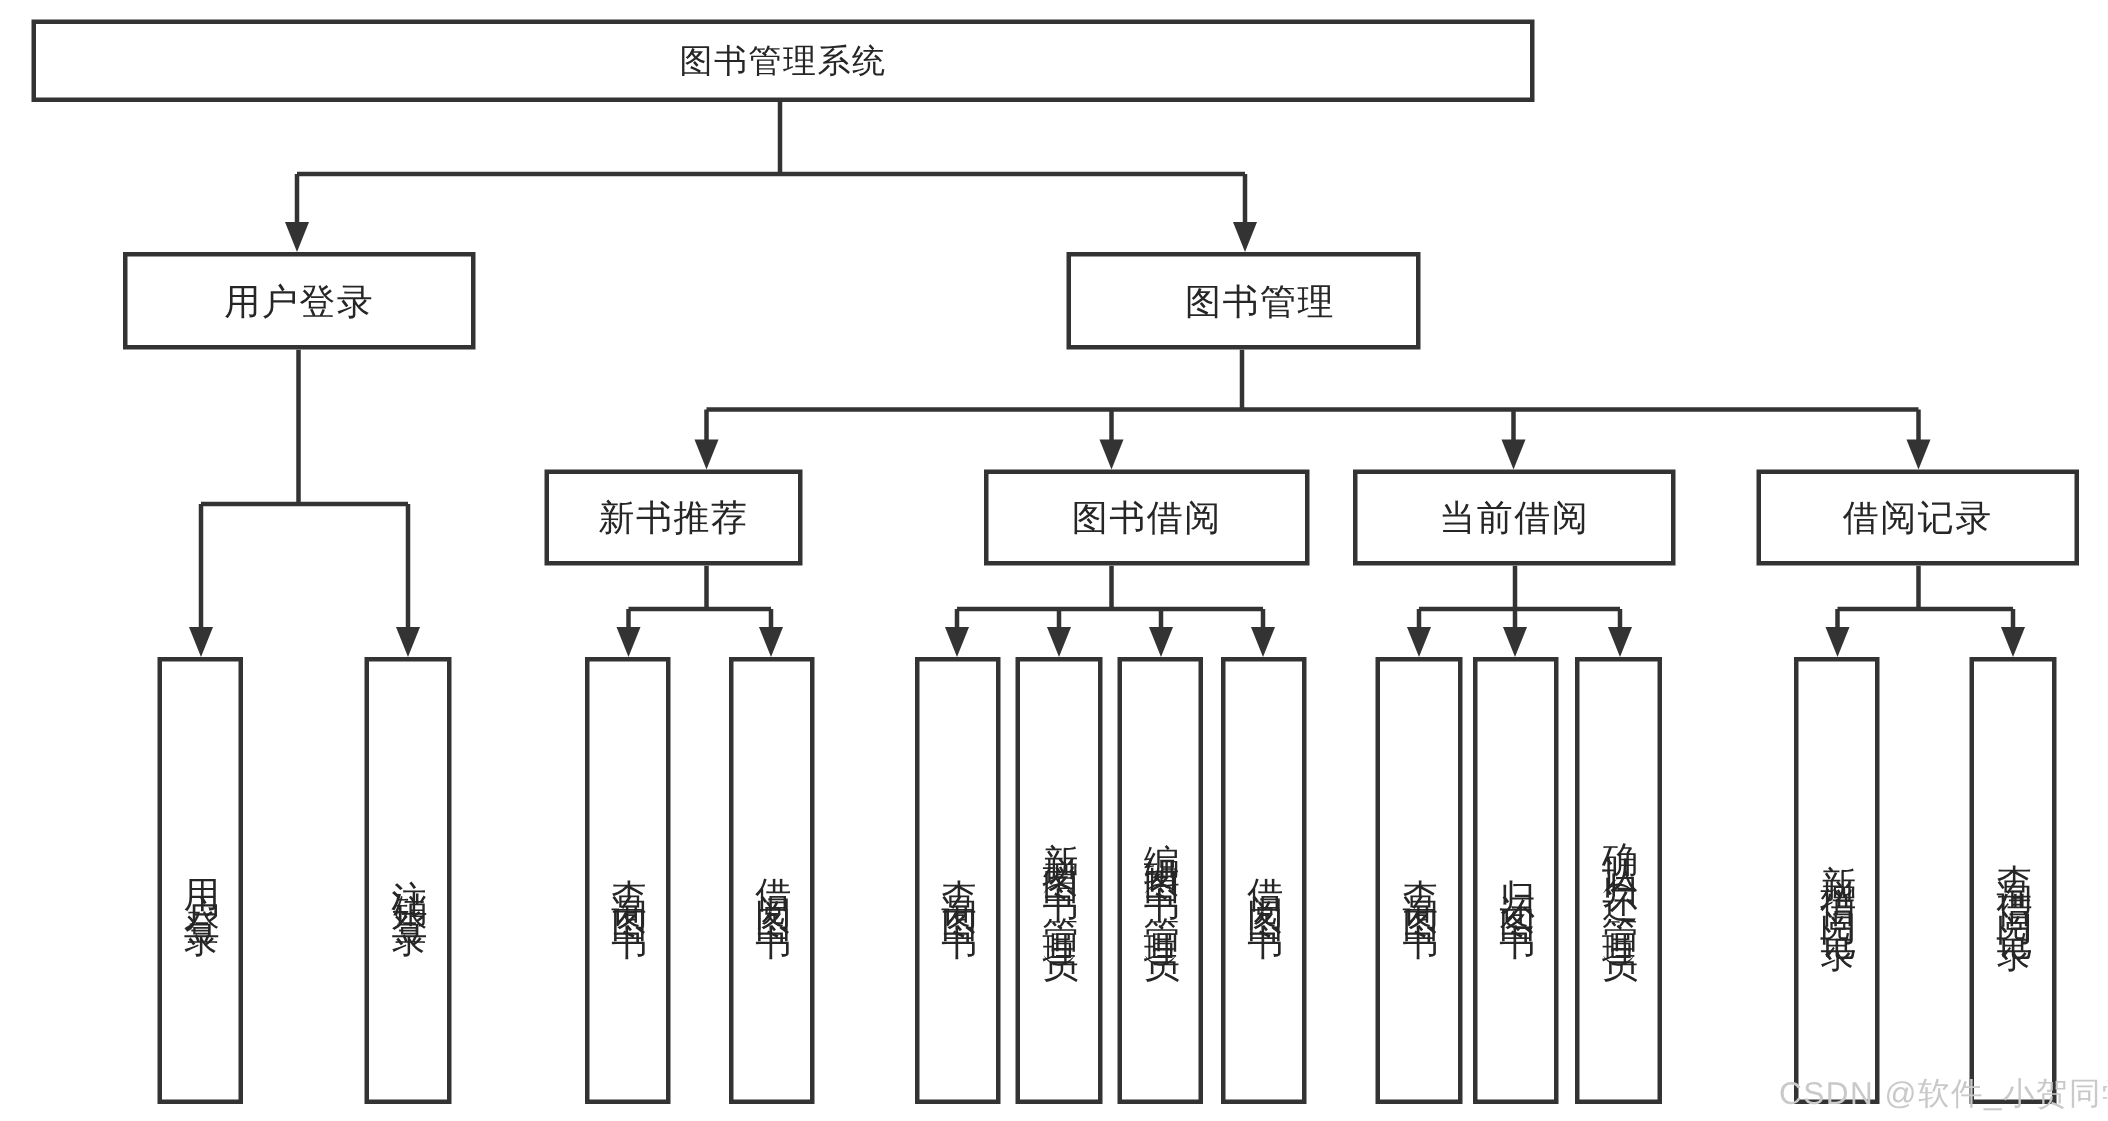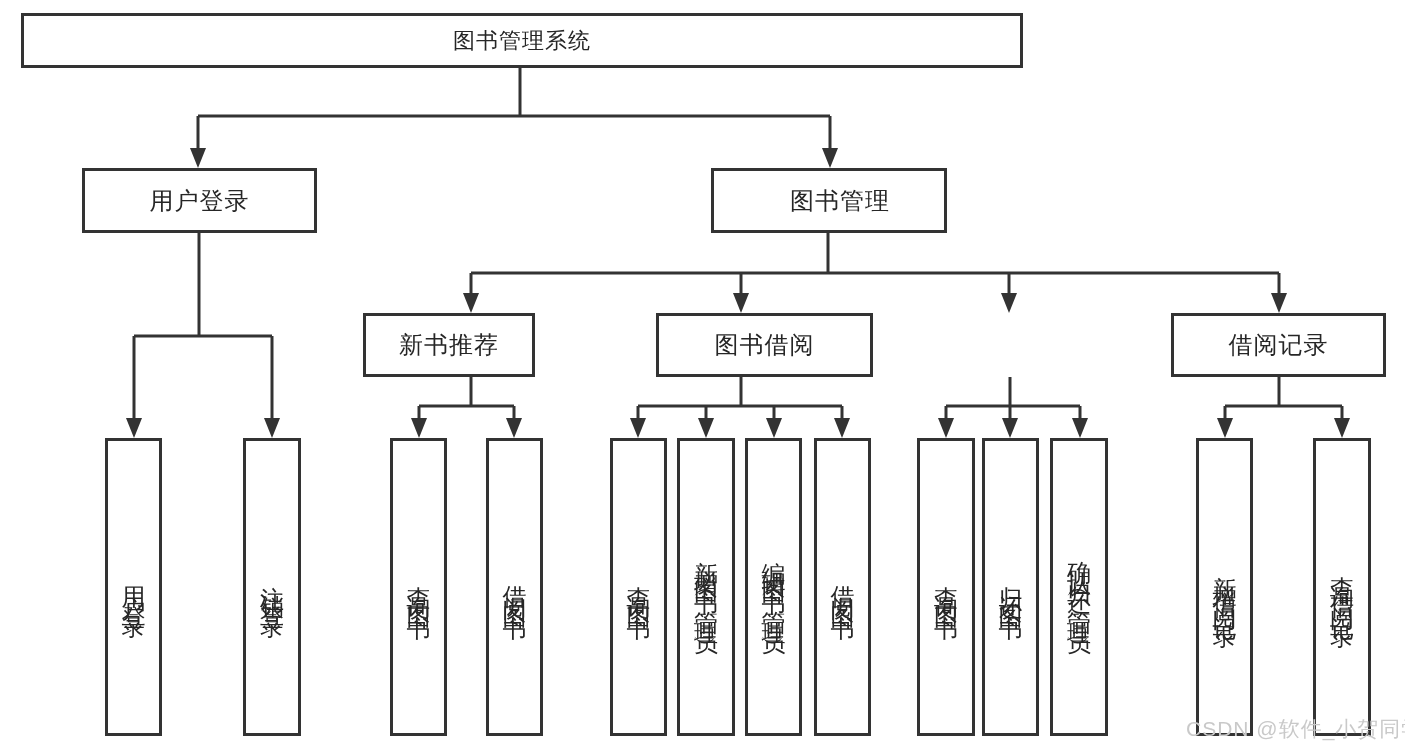--- a/index.html
+++ b/index.html
@@ -140,20 +140,23 @@
   <div class="box hbox" style="left:711px;top:168px;width:236px;height:65px;padding-left:22px;">
     <span>图书管理</span>
   </div>
 
   <div class="box hbox" style="left:363px;top:313px;width:172px;height:64px;">
     <span>新书推荐</span>
   </div>
   <div class="box hbox" style="left:633px;top:313px;width:217px;height:64px;margin-left:23px;">
     <span>图书借阅</span>
   </div>
+  <div class="box hbox" style="left:902px;top:313px;width:215px;height:64px;">
+    <span>当前借阅</span>
+  </div>
   <div class="box hbox" style="left:1171px;top:313px;width:215px;height:64px;">
     <span>借阅记录</span>
   </div>
 
   <div class="box vbox" style="left:105px;top:438px;width:57px;height:298px;">
     <span class="vtext">用户登录</span>
   </div>
   <div class="box vbox" style="left:243px;top:438px;width:58px;height:298px;">
     <span class="vtext">注销登录</span>
   </div>

